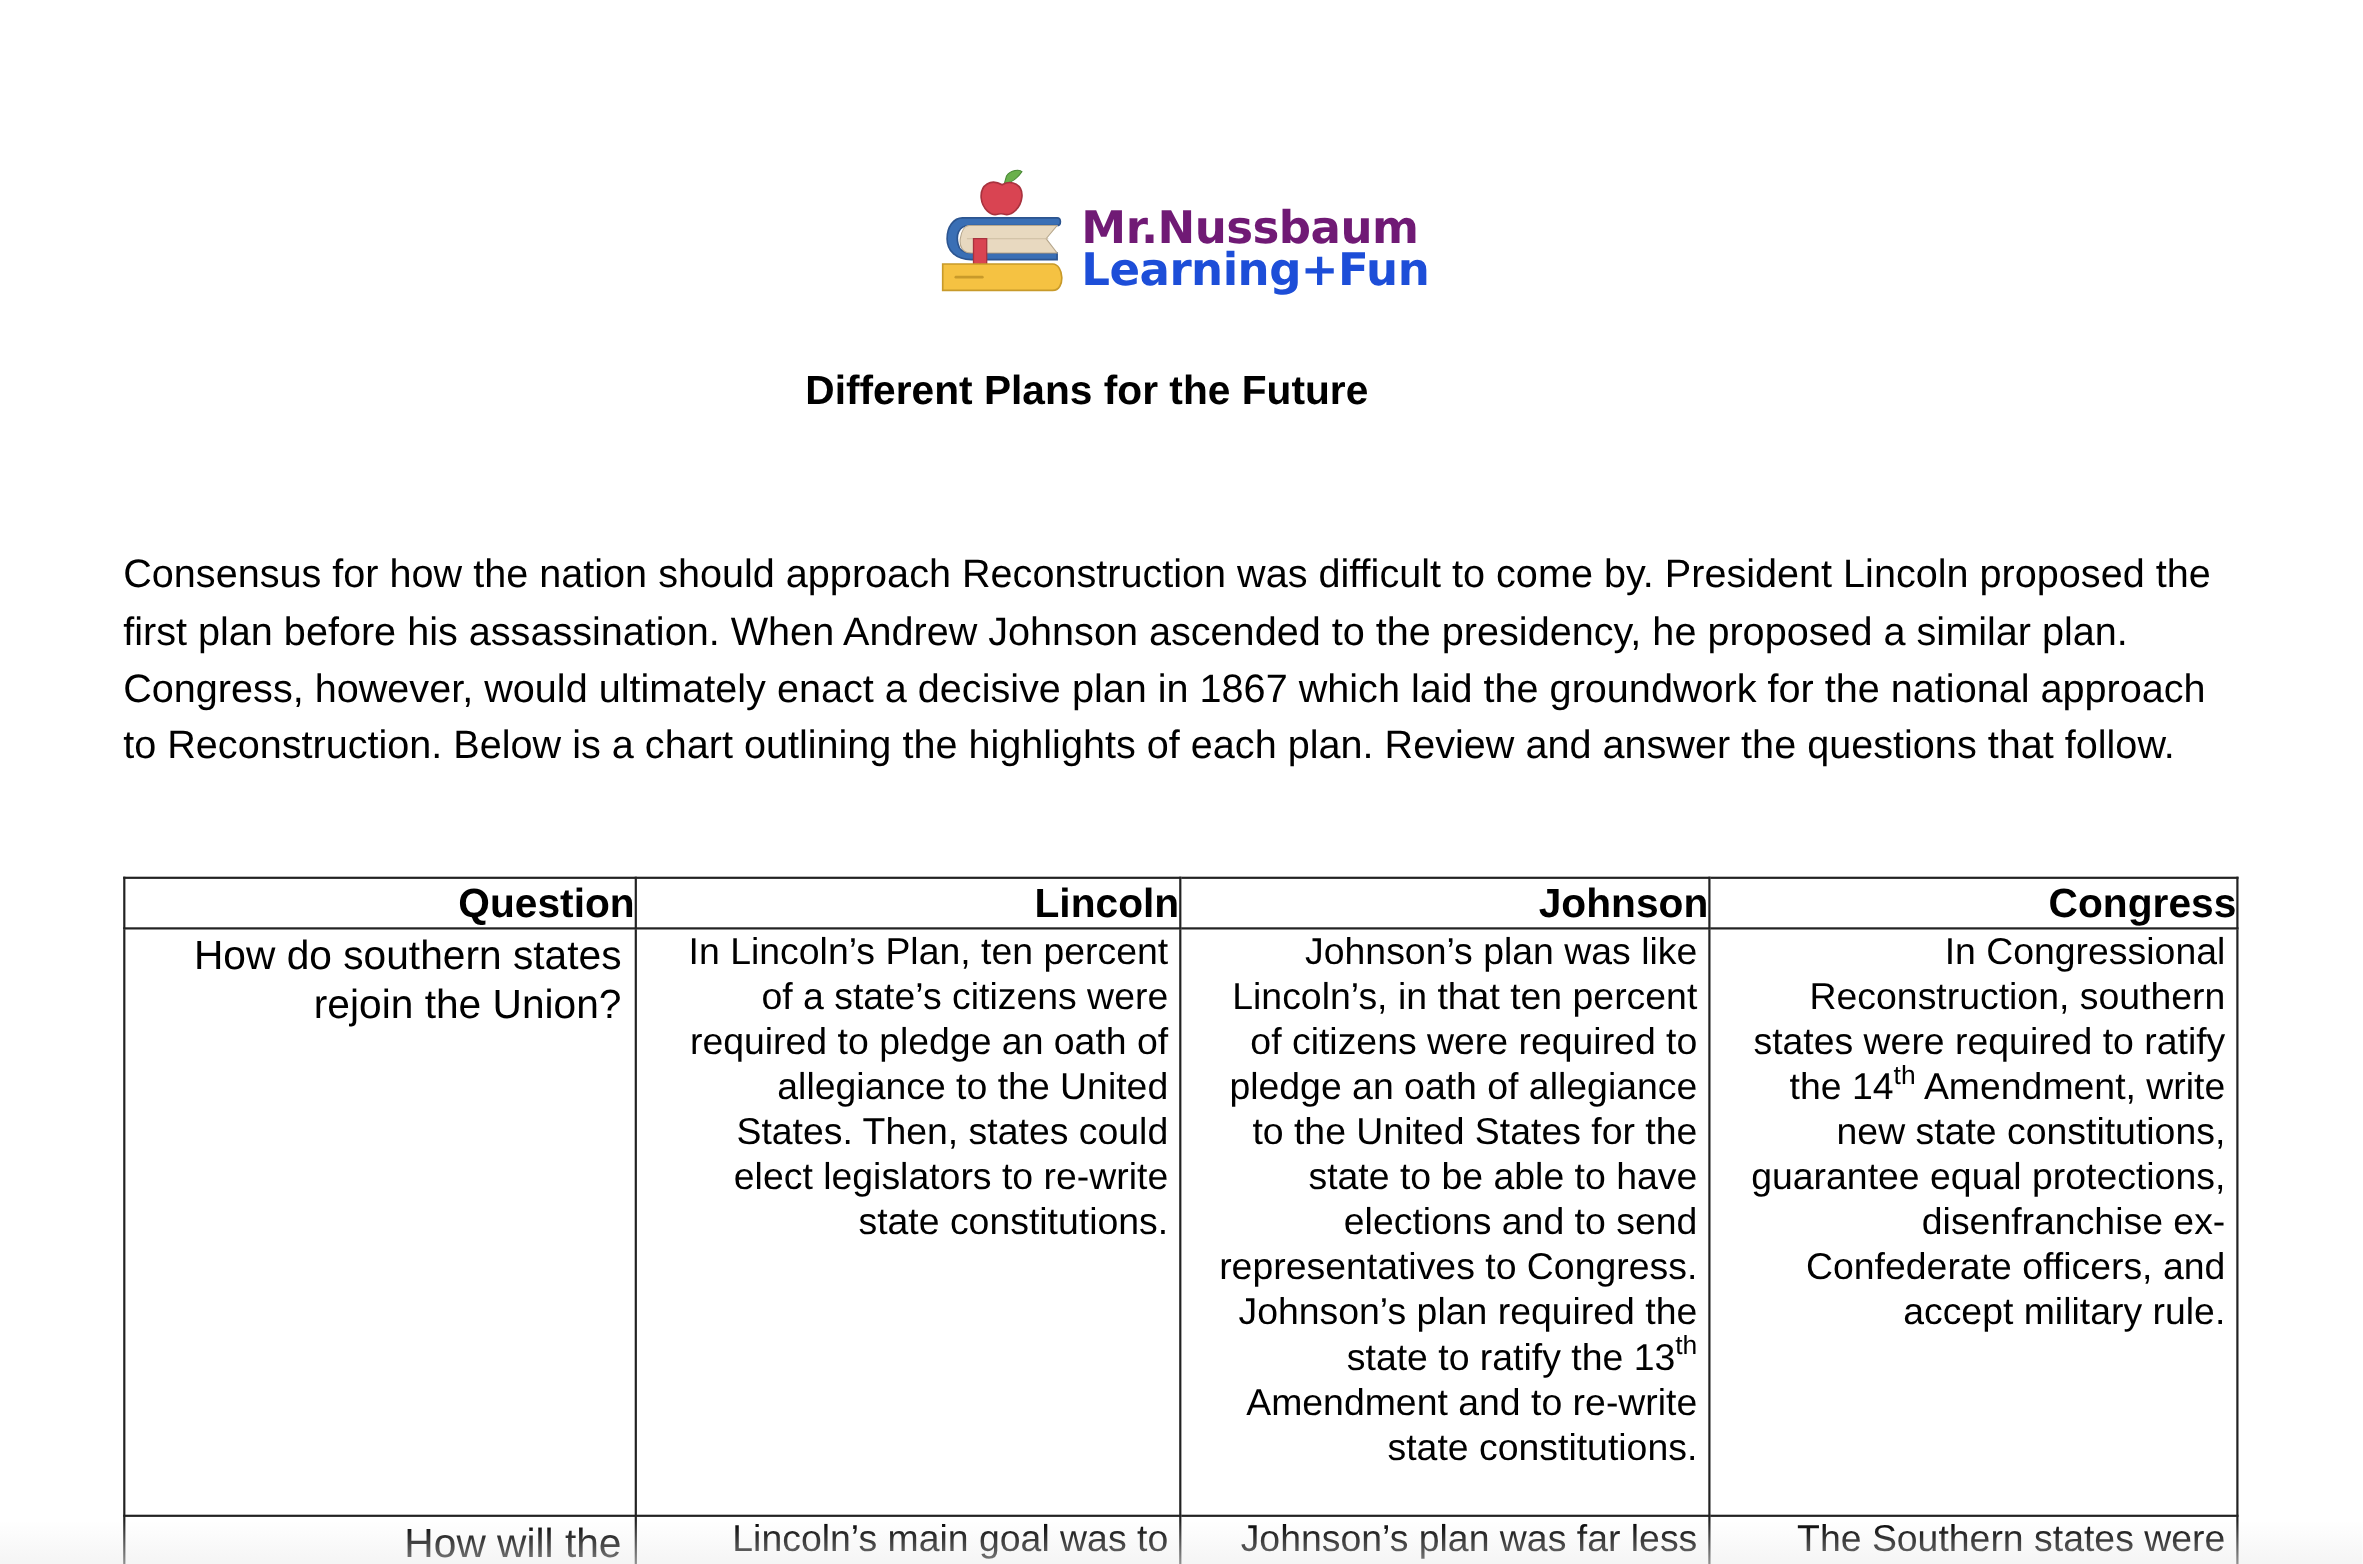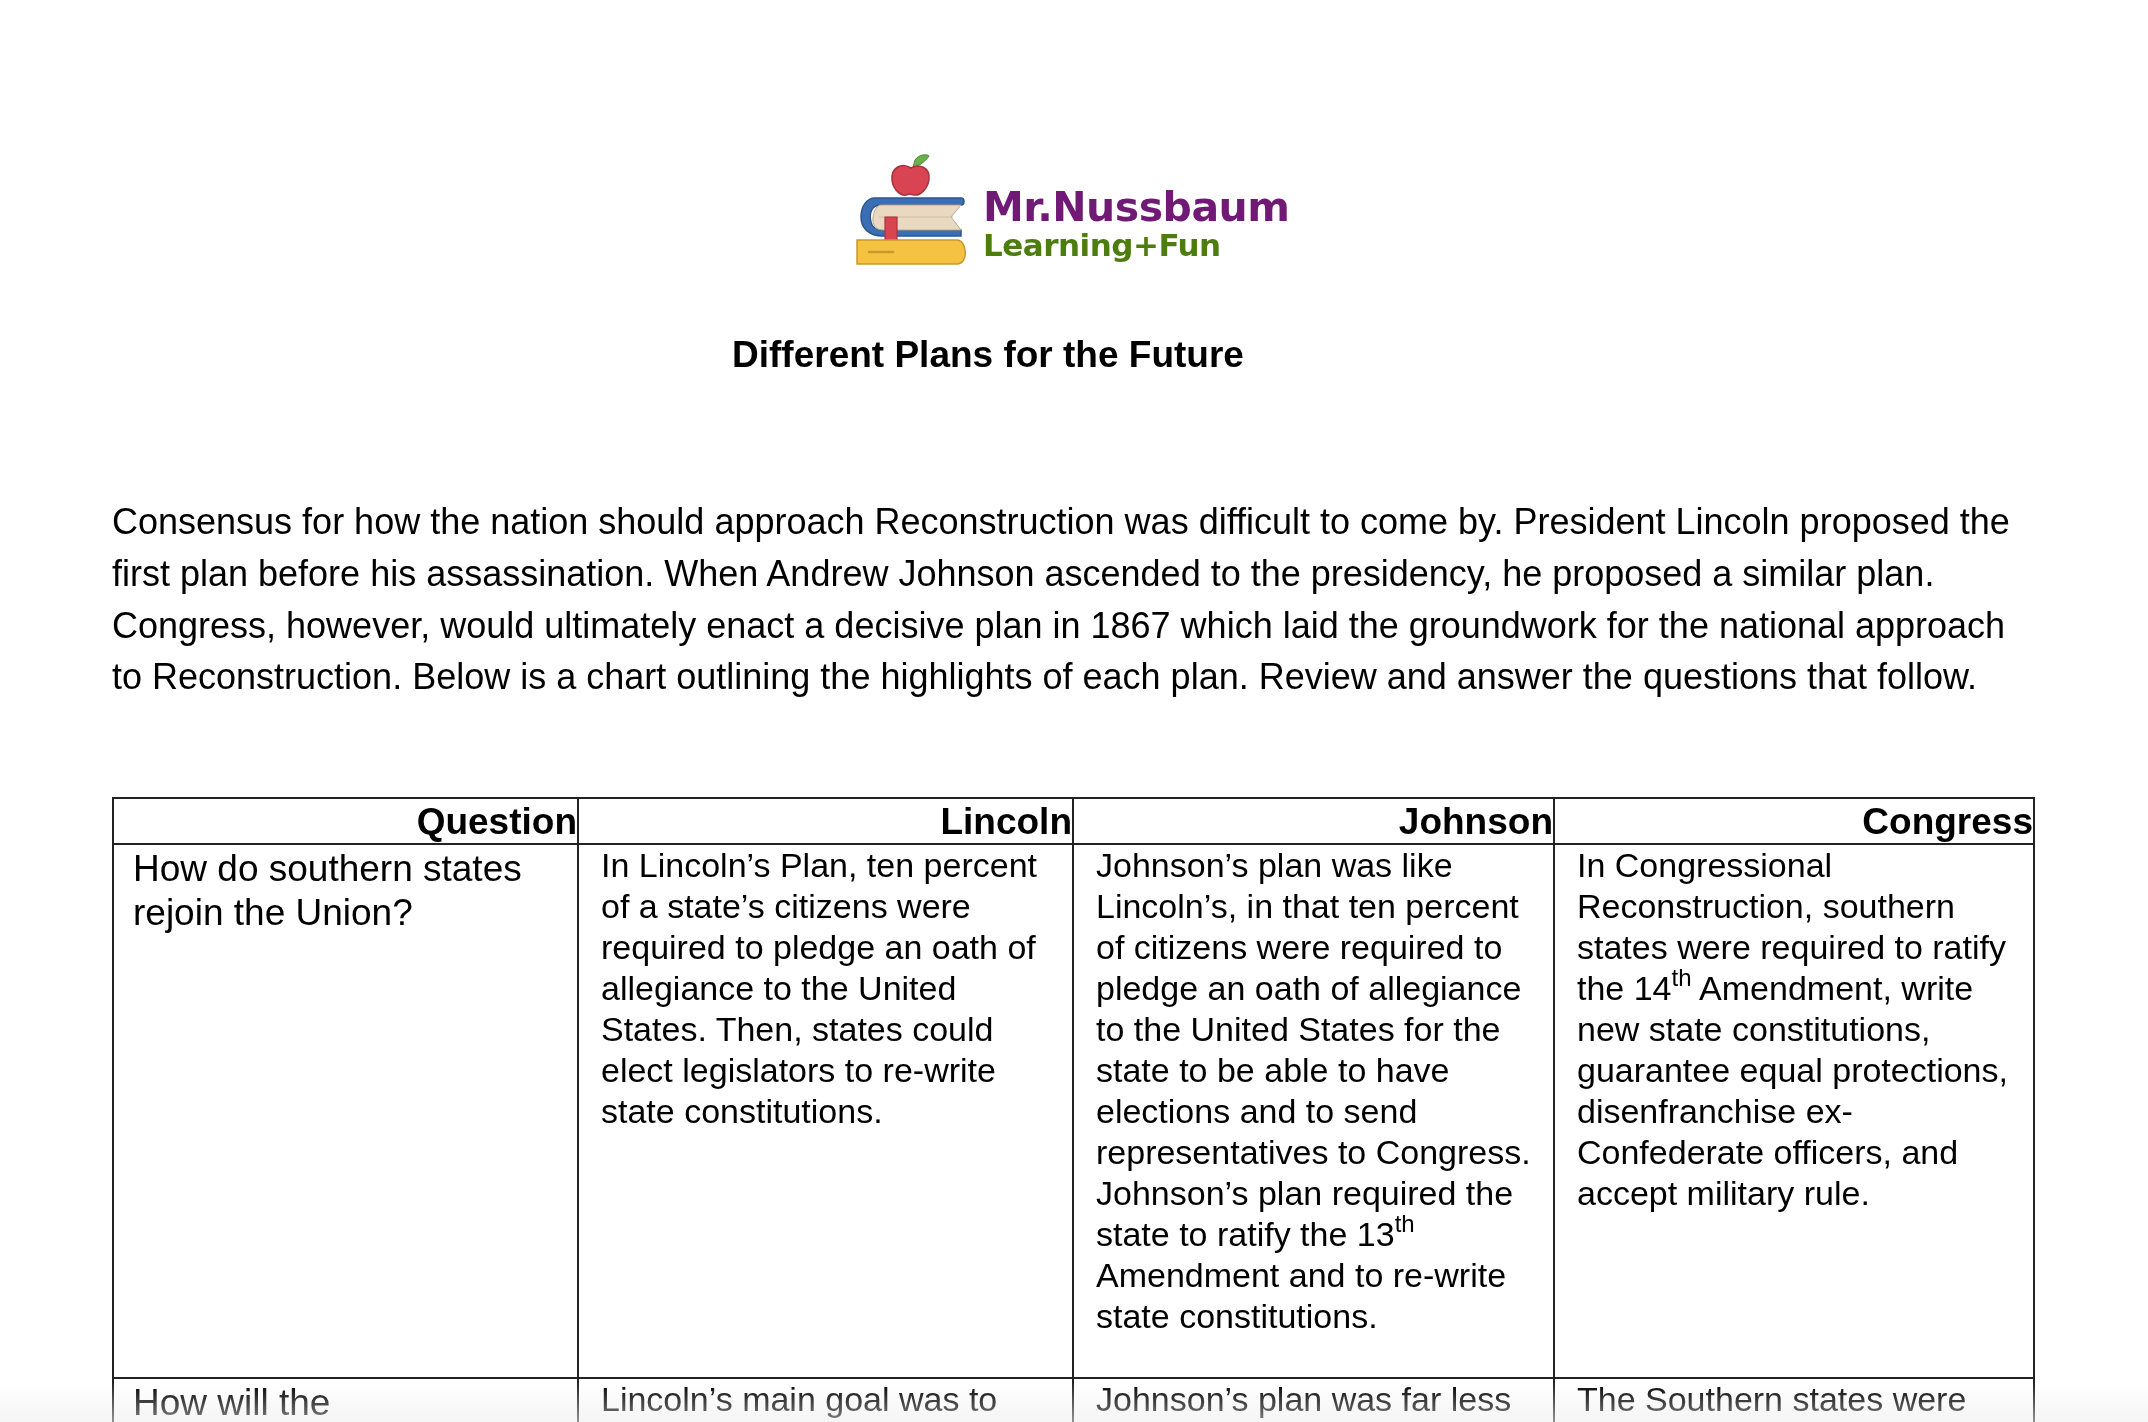--- a/index.html
+++ b/index.html
@@ -38,22 +38,22 @@
       line-height: 38px;
     }
     .logo-line1 {
       color: #701a75;
       font-size: 41px;
       letter-spacing: -0.5px;
       display: block;
       white-space: nowrap;
     }
     .logo-line2 {
-      color: #4d7c0f;
-      font-size: 31px;
+      color: #1d4ed8;
+      font-size: 41px;
       letter-spacing: -0.5px;
       display: block;
       white-space: nowrap;
     }
     .title {
       position: absolute;
       left: 0;
       width: 1976px;
       top: 331px;
       text-align: center;
@@ -76,20 +76,21 @@
       left: 112px;
       top: 797px;
       width: 1921px;
       border-collapse: collapse;
       table-layout: fixed;
     }
     table.plans th, table.plans td {
       border: 2px solid #222;
       vertical-align: top;
       padding: 0;
+      text-align: right;
     }
     table.plans th {
       font-weight: bold;
       font-size: 37px;
       line-height: 42px;
       height: 42px;
       text-align: right;
       padding-top: 2px;
     }
     table.plans td.q {

